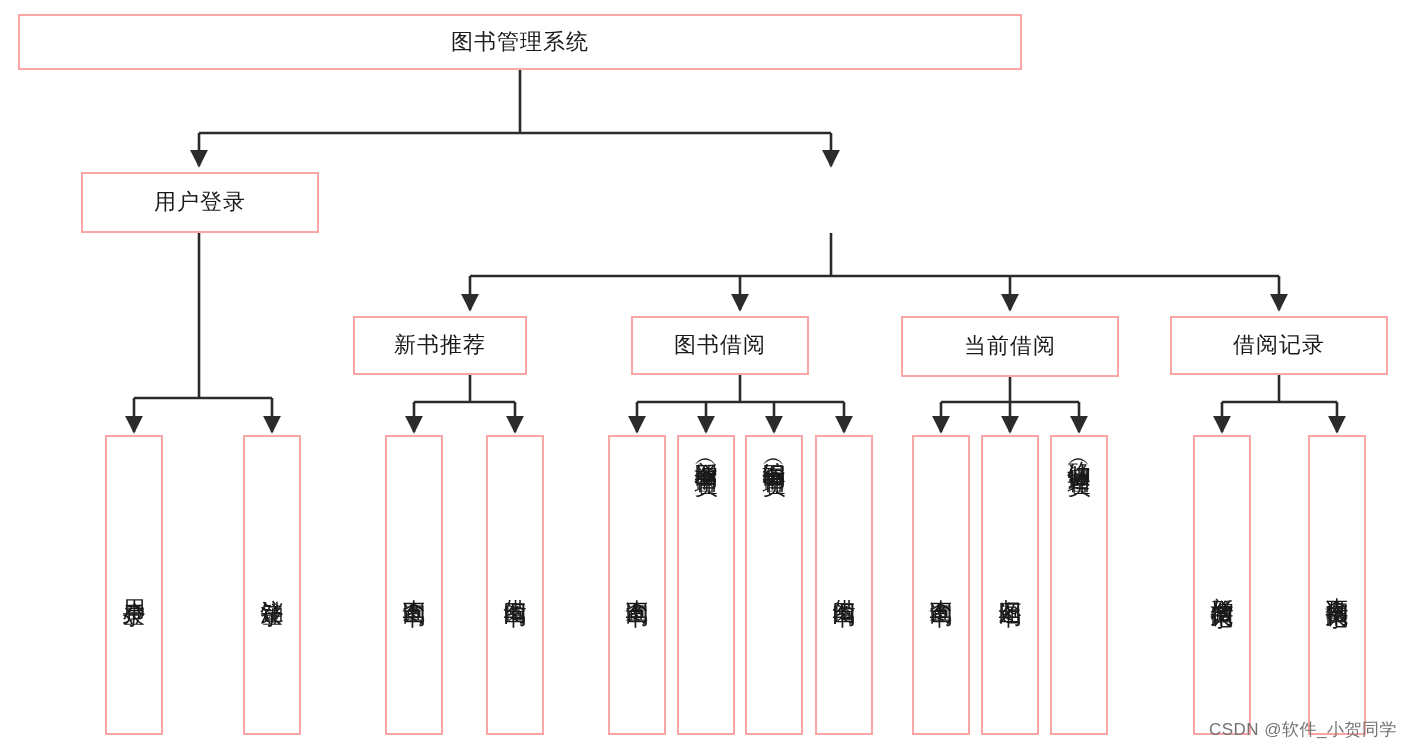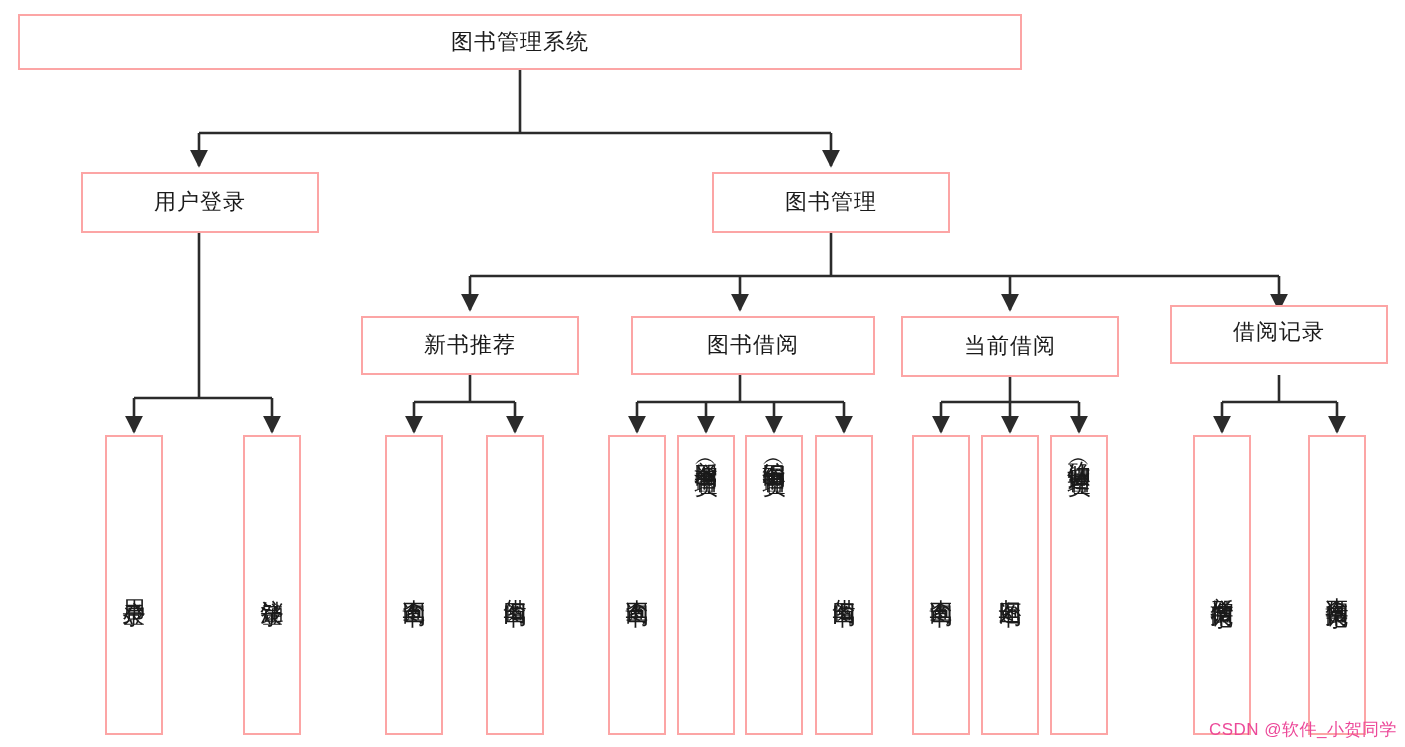--- a/index.html
+++ b/index.html
@@ -59,21 +59,21 @@
   }
   .node-v.top .label {
     margin-top: 6px;
     margin-bottom: auto;
   }
   .watermark {
     position: absolute;
     right: 8px;
     bottom: 6px;
     font-size: 17px;
-    color: #ec4899;
+    color: #737373;
     letter-spacing: 0.5px;
     white-space: nowrap;
     pointer-events: none;
   }
 </style>
 </head>
 <body>
 
 <div id="canvas">
 
@@ -127,34 +127,31 @@
     </g>
   </svg>
 
   <div class="node node-h" style="left:18px; top:14px; width:1004px; height:56px;">
     <span class="label">图书管理系统</span>
   </div>
 
   <div class="node node-h" style="left:81px; top:172px; width:238px; height:61px;">
     <span class="label">用户登录</span>
   </div>
-  <div class="node node-h" style="left:712px; top:172px; width:238px; height:61px;">
-    <span class="label">图书管理</span>
-  </div>
 
-  <div class="node node-h" style="left:361px; top:316px; width:218px; height:59px;">
+  <div class="node node-h" style="left:353px; top:316px; width:174px; height:59px;">
     <span class="label">新书推荐</span>
   </div>
-  <div class="node node-h" style="left:631px; top:316px; width:244px; height:59px;">
+  <div class="node node-h" style="left:631px; top:316px; width:178px; height:59px;">
     <span class="label">图书借阅</span>
   </div>
   <div class="node node-h" style="left:901px; top:316px; width:218px; height:61px;">
     <span class="label">当前借阅</span>
   </div>
-  <div class="node node-h" style="left:1170px; top:305px; width:218px; height:59px;font-family:Liberation Mono, monospace;">
+  <div class="node node-h" style="left:1170px; top:316px; width:218px; height:59px;">
     <span class="label">借阅记录</span>
   </div>
 
   <div class="node node-v center" style="left:105px; top:435px; width:58px; height:300px;">
     <span class="label">用户登录</span>
   </div>
   <div class="node node-v center" style="left:243px; top:435px; width:58px; height:300px;">
     <span class="label">注销登录</span>
   </div>
 

